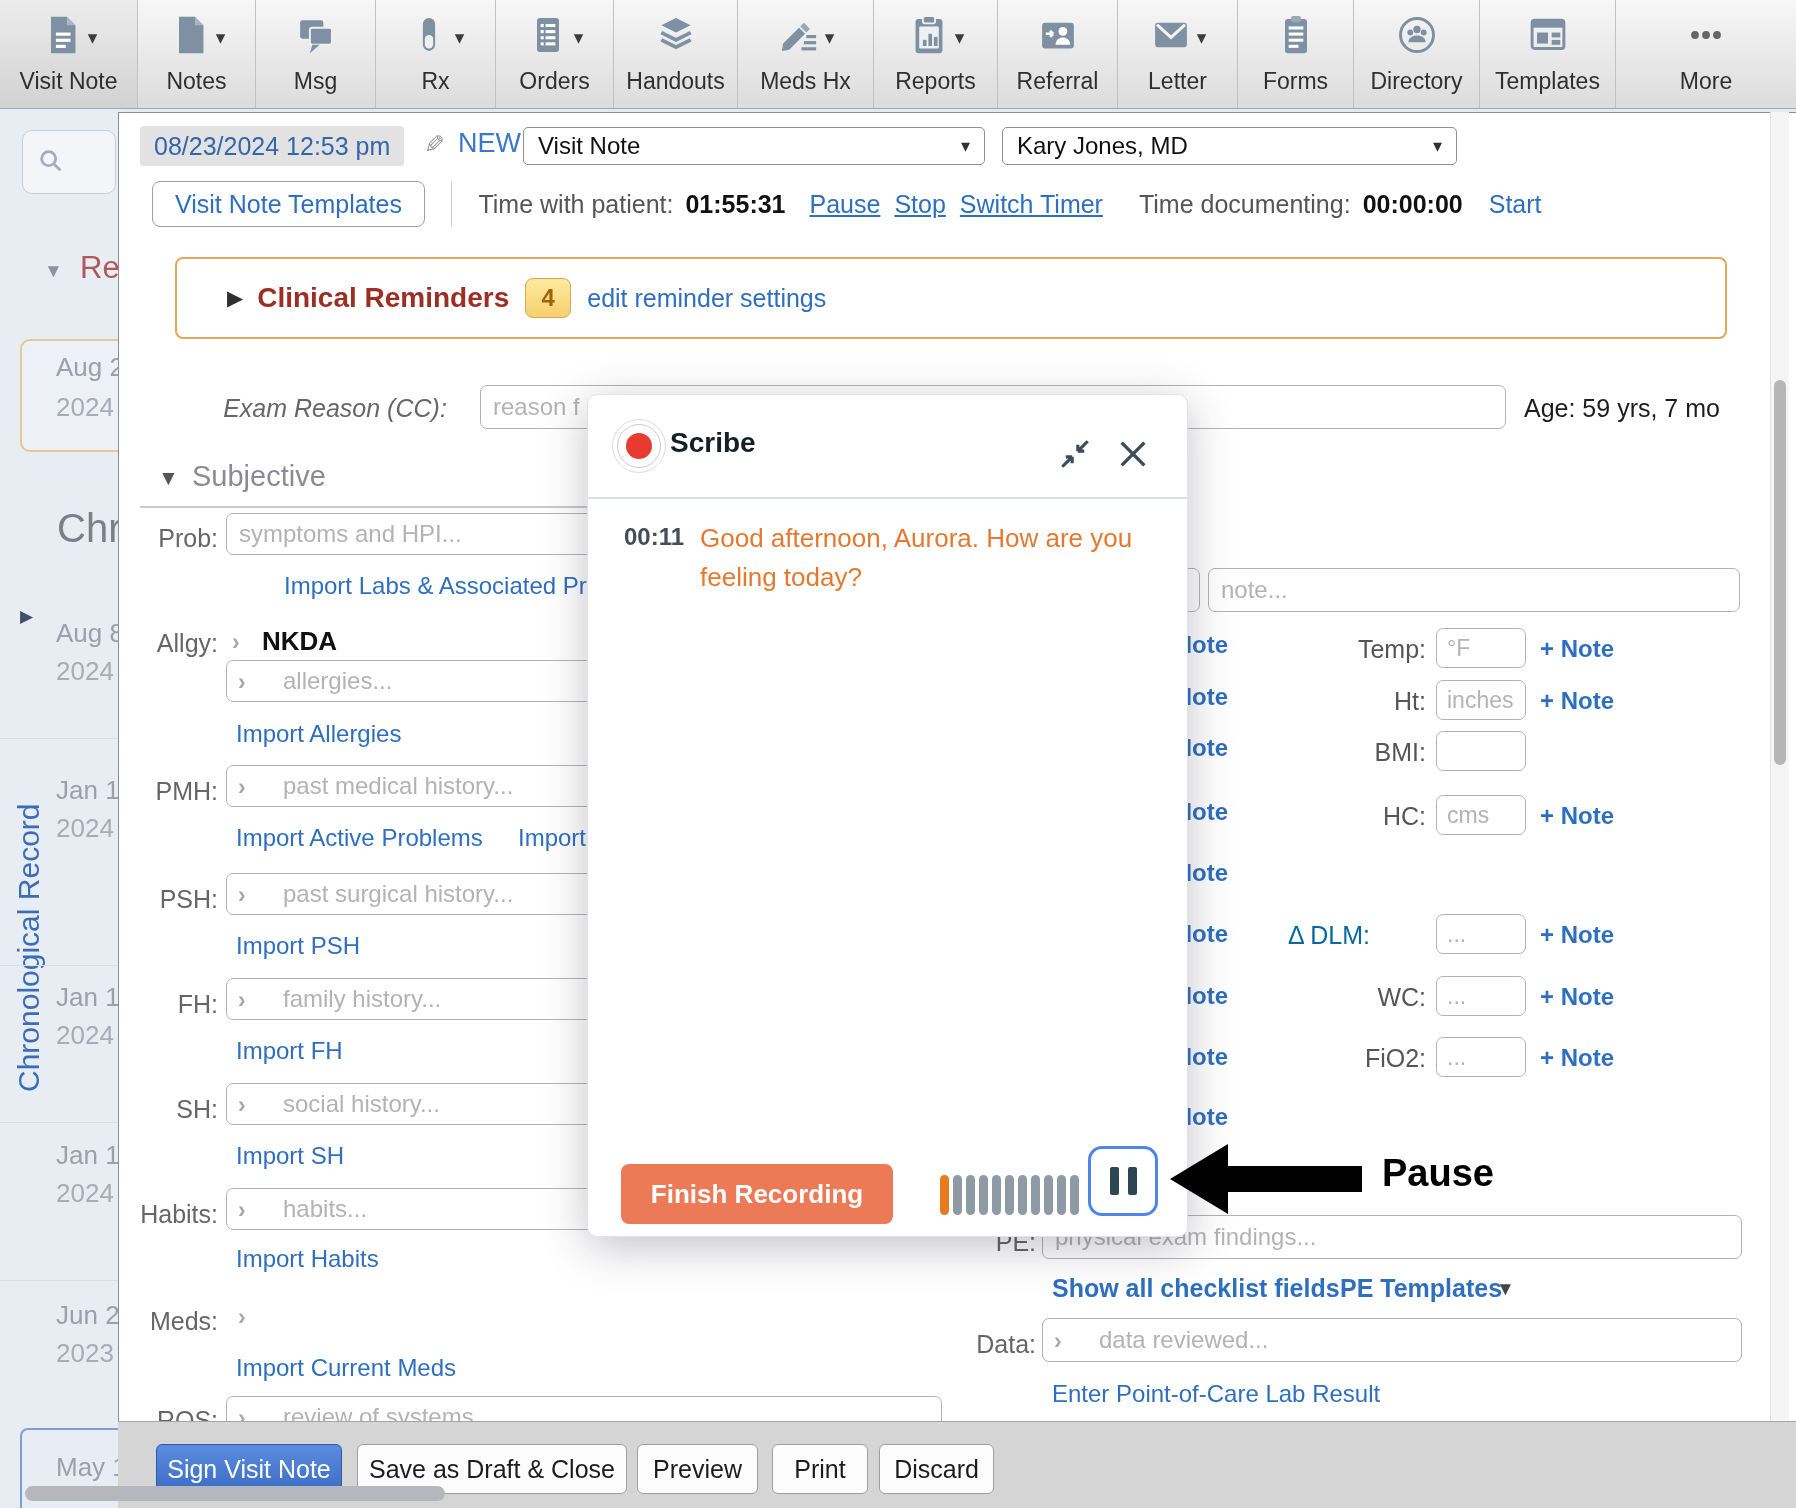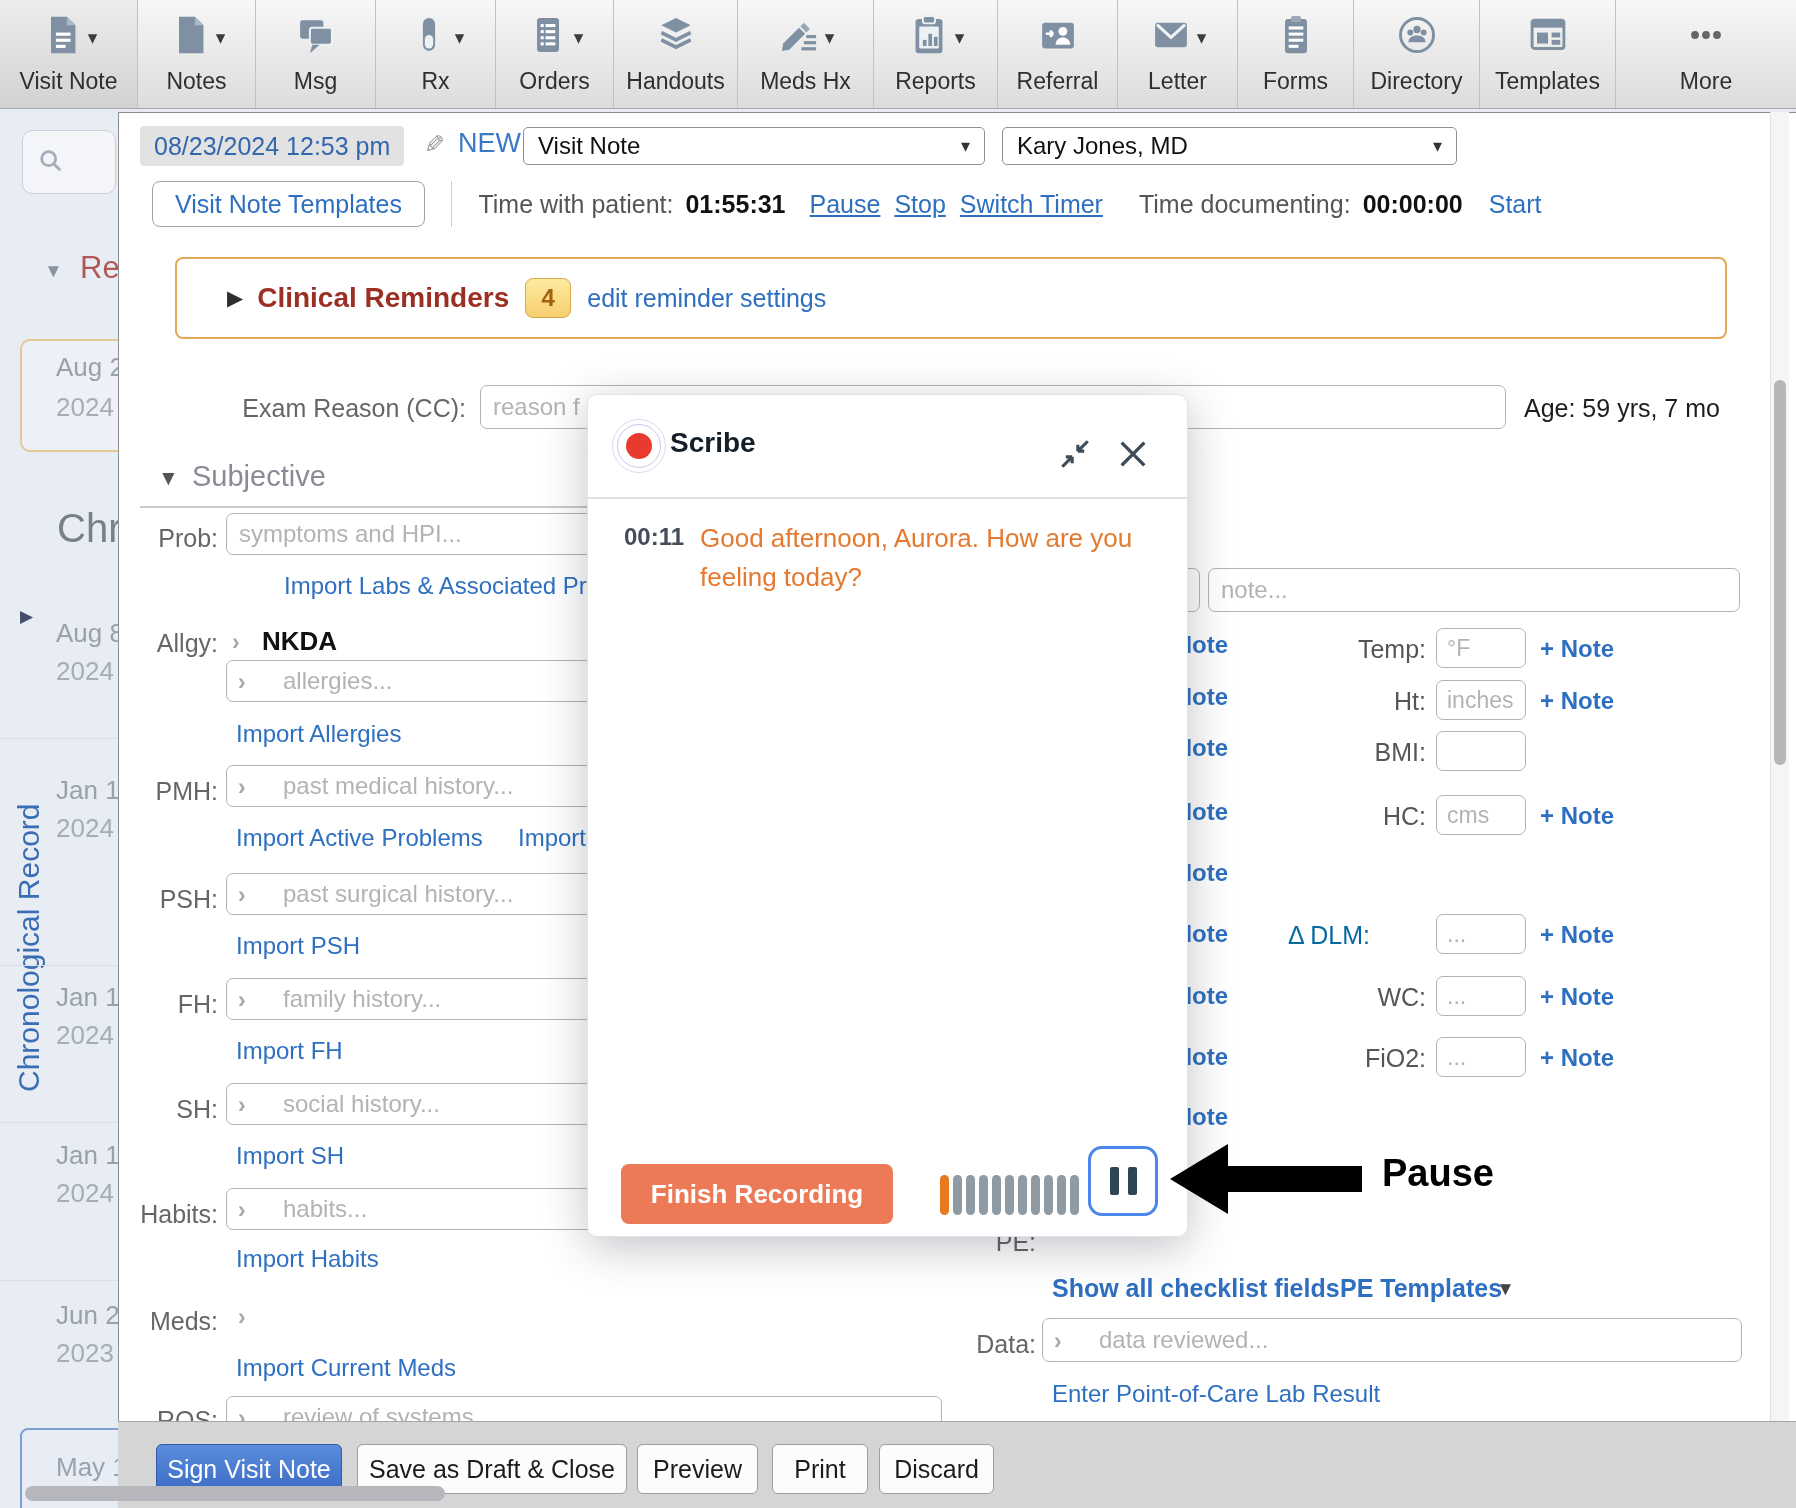--- a/index.html
+++ b/index.html
@@ -276,21 +276,21 @@
     <span class="tblue" style="margin-left:26px;cursor:pointer;">Start</span>
   </div>
 
   <div class="abs" style="left:175px;top:257px;width:1552px;height:82px;border:2px solid #e4a858;border-radius:8px;background:#fff;box-sizing:border-box;display:flex;align-items:center;z-index:6;">
     <span style="margin-left:50px;font-size:21px;color:#2f2f2f;">▶</span>
     <span style="margin-left:14px;font-size:28px;font-weight:700;color:#9c2f24;">Clinical Reminders</span>
     <span style="margin-left:16px;min-width:36px;height:38px;line-height:38px;text-align:center;background:linear-gradient(#fdeaa0,#f7cf6e);border:1.5px solid #d9a84e;border-radius:8px;color:#a3610e;font-size:24px;font-weight:700;padding:0 4px;">4</span>
     <span style="margin-left:16px;font-size:25px;color:#2e6fc0;cursor:pointer;">edit reminder settings</span>
   </div>
 
-  <div class="lbl" style="left:204px;top:394px;width:262px;text-align:right;">Exam Reason (CC):</div>
+  <div class="lbl" style="left:204px;top:394px;width:262px;text-align:center;font-style:italic;">Exam Reason (CC):</div>
   <input class="fld" style="left: 480px; top: 385px; width: 1026px; height: 44px;" placeholder="reason f">
   <div class="abs" style="left:1524px;top:394px;font-size:25px;color:#1d1d1f;z-index:6;">Age: 59 yrs, 7 mo</div>
 
   <div class="abs" style="left:158px;top:466px;font-size:21px;color:#555;z-index:6;">▼</div>
   <div class="abs" style="left:192px;top:460px;font-size:29px;color:#8b8b95;z-index:6;">Subjective</div>
   <div class="abs" style="left:140px;top:506px;width:800px;height:1.5px;background:#c9c9c9;z-index:6;"></div>
 
   <div class="lbl" style="left:120px;top:524px;width:98px;">Prob:</div>
   <input class="fld" style="left: 226px; top: 513px; width: 716px;" placeholder="symptoms and HPI...">
   <div class="ilink" style="left:236px;top:572px;margin-left:48px;">Import Labs &amp; Associated Proble</div>
@@ -370,20 +370,21 @@
 
   <div class="lbl" style="left:1232px;top:983px;width:194px;color:#555;">WC:</div>
   <input class="fld" style="left: 1436px; top: 976px; width: 90px; height: 40px; font-size: 23px; padding: 0px 10px;" placeholder="...">
   <div class="abs pn" style="left:1540px;top:983px;z-index:6;">+ Note</div>
 
   <div class="lbl" style="left:1232px;top:1044px;width:194px;color:#555;">FiO2:</div>
   <input class="fld" style="left: 1436px; top: 1037px; width: 90px; height: 40px; font-size: 23px; padding: 0px 10px;" placeholder="...">
   <div class="abs pn" style="left:1540px;top:1044px;z-index:6;">+ Note</div>
 
   <div class="lbl" style="left:960px;top:1228px;width:76px;">PE:</div>
+  <input class="fld" style="left: 1042px; top: 1215px; width: 700px; height: 44px;" placeholder="physical exam findings...">
   <div class="abs pn" style="left:1052px;top:1274px;font-size:25px;z-index:6;">Show all checklist fields</div>
   <div class="abs pn" style="left:1340px;top:1274px;font-size:25px;z-index:6;">PE Templates</div>
   <div class="abs" style="left:1496px;top:1278px;font-size:19px;color:#444;z-index:6;">▼</div>
 
   <div class="lbl" style="left:960px;top:1330px;width:76px;">Data:</div>
   <input class="fld chv" style="left: 1042px; top: 1318px; width: 700px; height: 44px;" placeholder="data reviewed...">
   <div class="chev" style="left:1054px;top:1328px;">›</div>
   <div class="ilink" style="left:1052px;top:1380px;">Enter Point-of-Care Lab Result</div>
 
   <div class="abs" style="left:1770px;top:112px;width:18px;height:1309px;background:#f5f5f5;border-left:1px solid #e0e0e0;z-index:7;">

